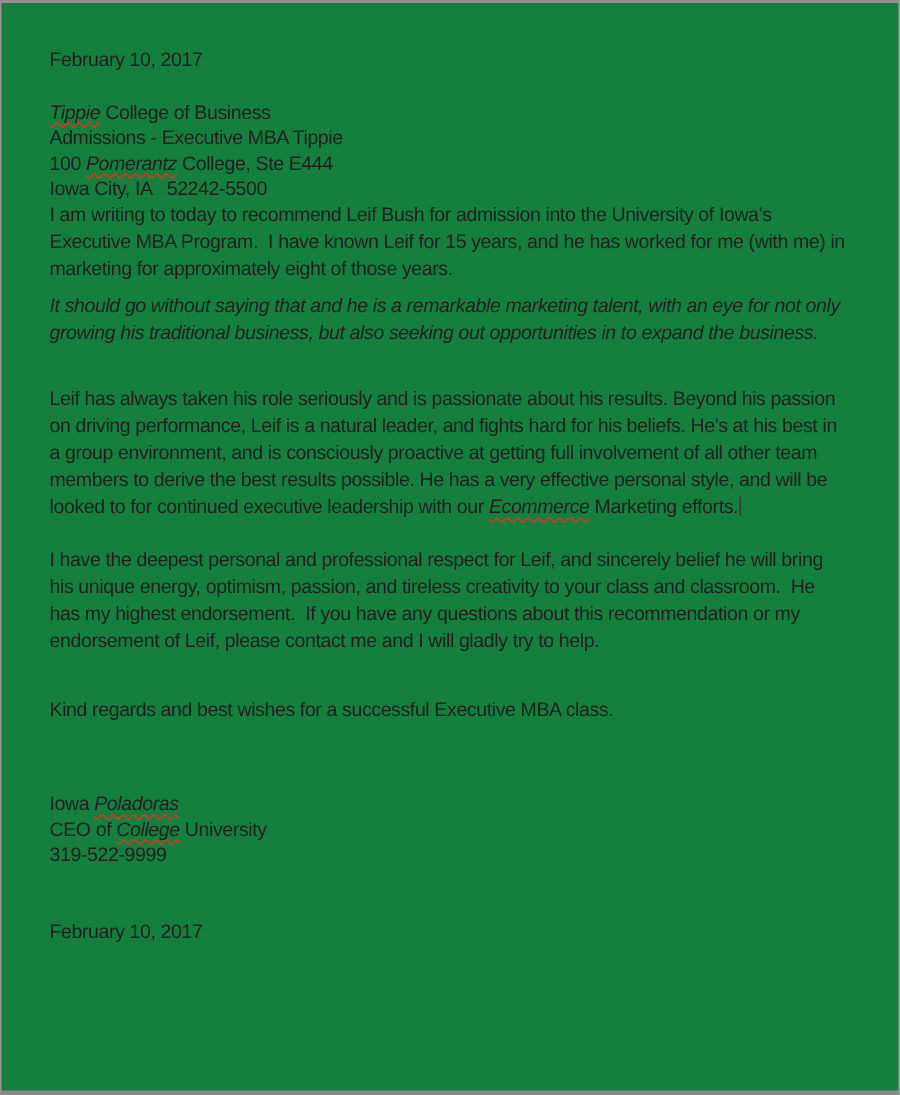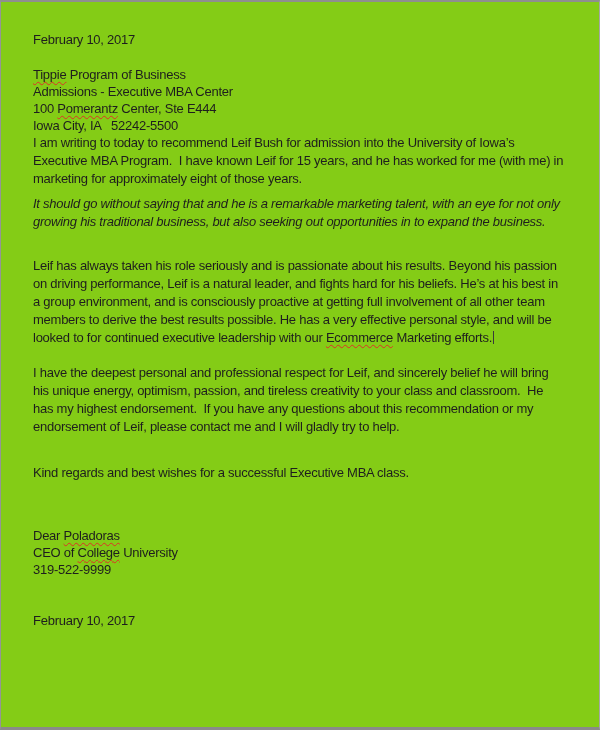--- a/index.html
+++ b/index.html
@@ -4,21 +4,21 @@
 <style>
   html, body { margin: 0; padding: 0; }
   body {
     width: 600px; height: 730px;
     background: #e8e8e8;
     font-family: "Liberation Sans", "DejaVu Sans", sans-serif;
   }
   .page {
     box-sizing: border-box;
     width: 600px; height: 730px;
-    background: #84cc16;
+    background: #15803d;
     border-left: 1px solid #959595;
     border-right: 1px solid #a5a5a5;
     border-top: 2px solid #8f8f8f;
     border-bottom: 3px solid #8a8a8a;
     overflow: hidden;
   }
   .content {
     padding: 29px 33px 0 32px;
     color: #1e1e1e;
     font-size: 13px;
@@ -40,53 +40,54 @@
   .p5 { margin-top: 28px; }
   .signature { margin-top: 45px; }
   .date-bottom { margin-top: 34px; }
   .squiggle {
     text-decoration: underline;
     text-decoration-style: wavy;
     text-decoration-color: #dd3226;
     text-decoration-thickness: 1px;
     text-underline-offset: 2px;
     text-decoration-skip-ink: none;
+    font-style: italic;
   }
   .caret {
     display: inline-block;
     width: 1px; height: 13px;
     background: #3a3a3a;
     vertical-align: -2px;
     margin-left: 1px;
   }
 </style>
 </head>
 <body>
 
 <div class="page">
   <div class="content">
 
     <div class="line date-top">February 10, 2017</div>
 
     <div class="recipient">
-      <div class="line addr-line"><span class="squiggle">Tippie</span><span> Program of Business</span></div>
-      <div class="line addr-line"><span>Admissions - Executive MBA Center</span></div>
-      <div class="line addr-line"><span>100 </span><span class="squiggle">Pomerantz</span><span> Center, Ste E444</span></div>
+      <div class="line addr-line"><span class="squiggle">Tippie</span><span> College of Business</span></div>
+      <div class="line addr-line"><span>Admissions - Executive MBA Tippie</span></div>
+      <div class="line addr-line"><span>100 </span><span class="squiggle">Pomerantz</span><span> College, Ste E444</span></div>
       <div class="line addr-line"><span>Iowa City, IA   52242-5500</span></div>
     </div>
 
 
     <p class="para p1"><span>I am writing to today to recommend Leif Bush for admission into the University of Iowa’s Executive MBA Program.  I have known Leif for 15 years, and he has worked for me (with me) in marketing for approximately eight of those years.</span></p>
     <p class="para p2"><span>It should go without saying that and he is a remarkable marketing talent, with an eye for not only growing his traditional business, but also seeking out opportunities in to expand the business.</span></p>
     <p class="para p3"><span>Leif has always taken his role seriously and is passionate about his results. Beyond his passion on driving performance, Leif is a natural leader, and fights hard for his beliefs. He’s at his best in a group environment, and is consciously proactive at getting full involvement of all other team members to derive the best results possible. He has a very effective personal style, and will be looked to for continued executive leadership with our </span><span class="squiggle">Ecommerce</span><span> Marketing efforts.</span><span class="caret"></span></p>
     <p class="para p4"><span>I have the deepest personal and professional respect for Leif, and sincerely belief he will bring his unique energy, optimism, passion, and tireless creativity to your class and classroom.  He has my highest endorsement.  If you have any questions about this recommendation or my endorsement of Leif, please contact me and I will gladly try to help.</span></p>
     <p class="para p5"><span>Kind regards and best wishes for a successful Executive MBA class.</span></p>
 
     <div class="signature">
-      <div class="line sig-line"><span>Dear </span><span class="squiggle">Poladoras</span></div>
+      <div class="line sig-line"><span>Iowa </span><span class="squiggle">Poladoras</span></div>
       <div class="line sig-line"><span>CEO of </span><span class="squiggle">College</span><span> University</span></div>
       <div class="line sig-line"><span>319-522-9999</span></div>
     </div>
 
     <div class="line date-bottom">February 10, 2017</div>
 
   </div>
 </div>
 
 </body></html>

